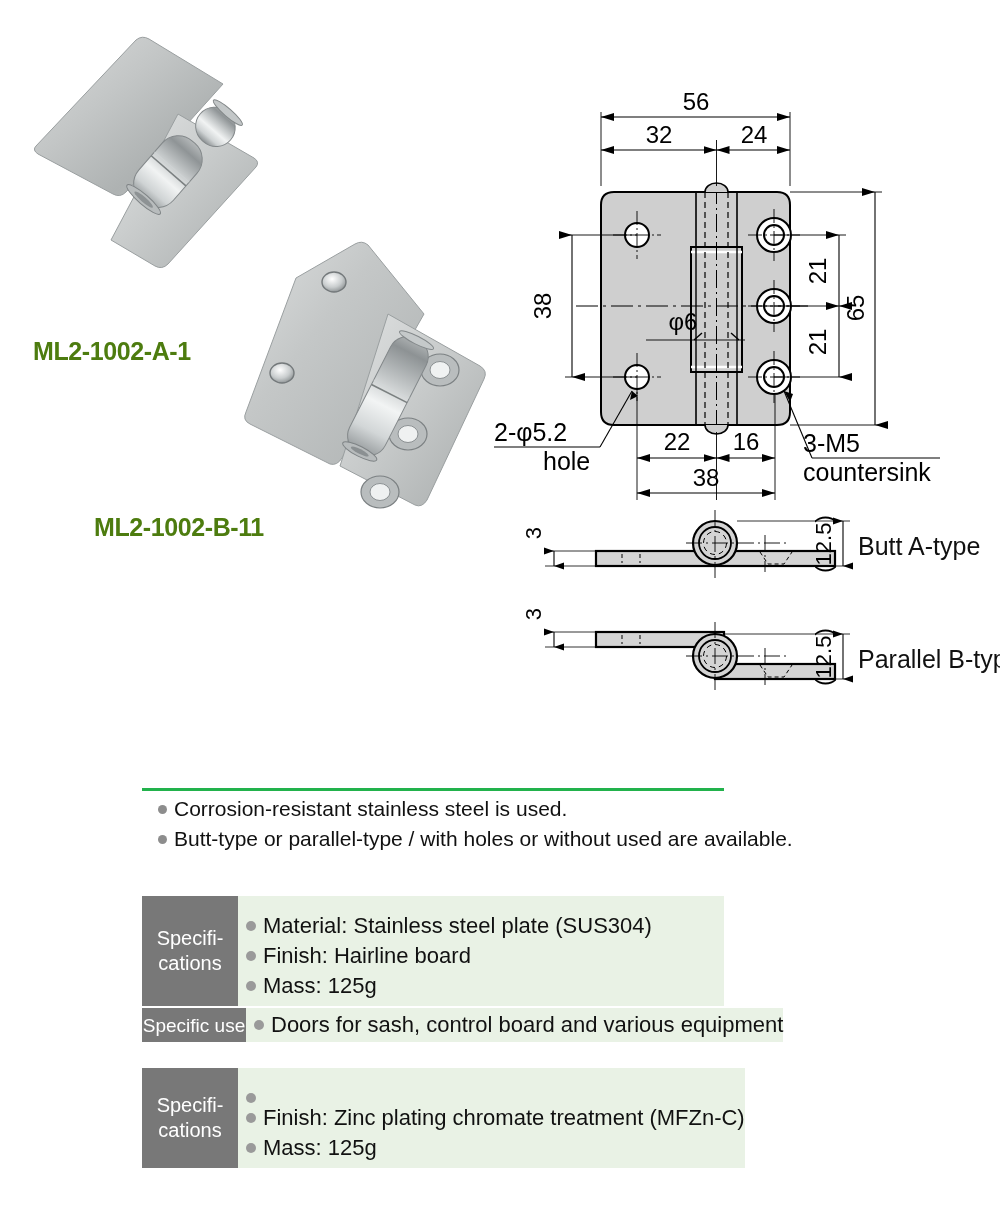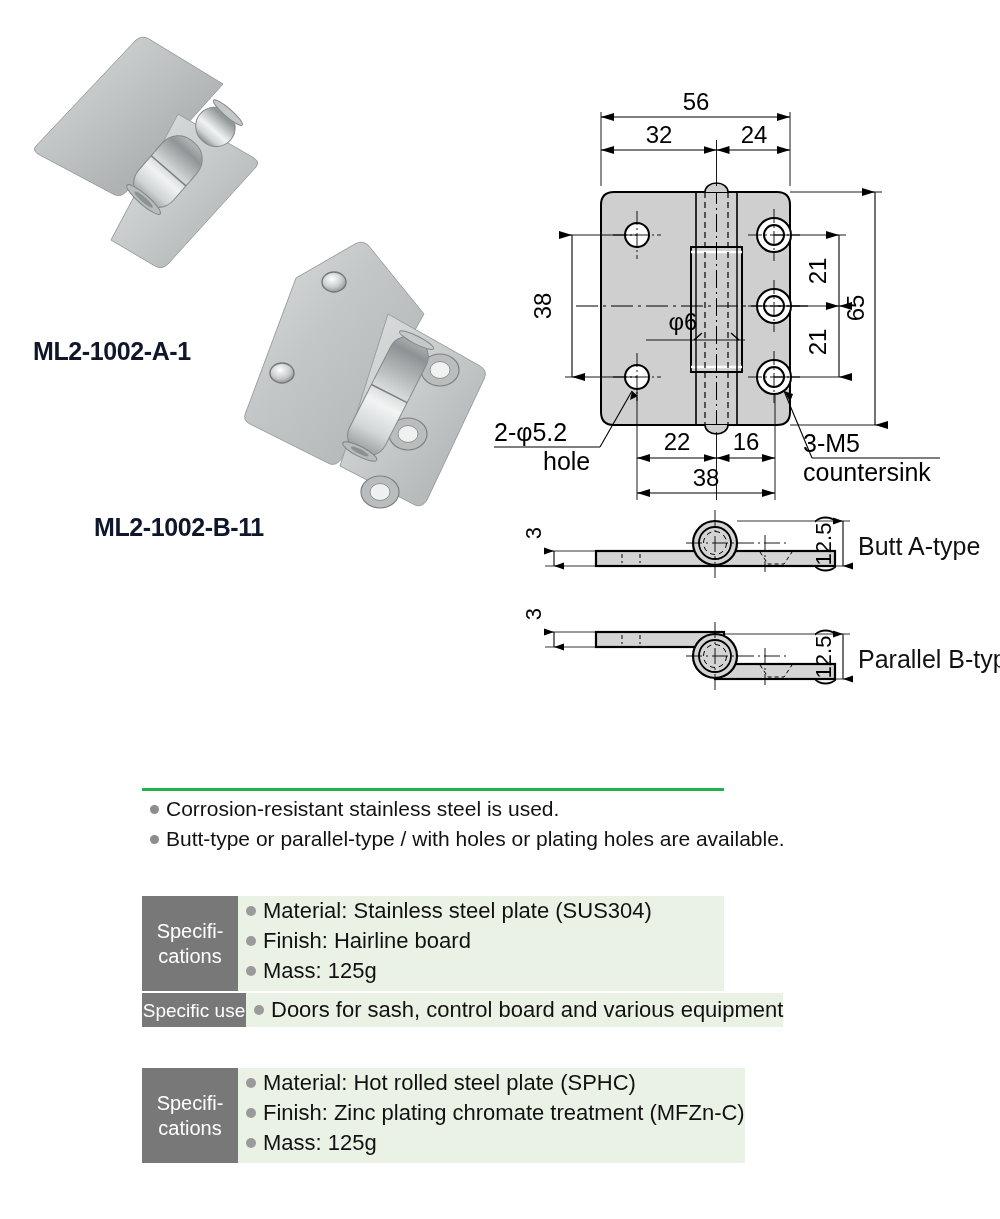--- a/index.html
+++ b/index.html
@@ -5,21 +5,21 @@
   html,body{margin:0;padding:0;}
   body{
     width:1000px;height:1219px;position:relative;background:#ffffff;
     font-family:"Liberation Sans", sans-serif;color:#111;overflow:hidden;
   }
   .abs{position:absolute;}
 
   
   .prod-label{
     font-family:"Liberation Sans", sans-serif;
-    font-weight:bold;font-size:25px;letter-spacing:-0.4px;color:#0f172a;white-space:nowrap;
+    font-weight:bold;font-size:25px;letter-spacing:-0.4px;color:#4d7c0f;white-space:nowrap;
   }
 
   
   .photo{position:absolute;}
   .photo svg{display:block;}
 
   
   .draw{position:absolute;left:0;top:0;}
   .dimtext{
     font-family:"Liberation Sans", sans-serif;
@@ -44,21 +44,21 @@
   .spec-row{display:flex;align-items:stretch;border-radius:11px;}
   .spec-head{
     background:#787878;color:#ffffff;
     display:flex;flex-direction:column;align-items:center;justify-content:center;
     font-size:20px;line-height:25px;flex:0 0 auto;text-align:center;
   }
   .spec-head span{display:block;}
   .spec-body{
     background:#e9f2e5;flex:1 1 auto;
     display:flex;flex-direction:column;justify-content:center;
-    padding:0 0 5px 0;
+    padding:15px 0 5px 0;
   }
   .spec-line{display:flex;align-items:flex-start;}
   .sdot{
     width:10px;height:10px;border-radius:50%;background:#9a9a9a;
     margin:10px 7px 0 8px;flex:0 0 auto;
   }
   .stext{font-size:22px;line-height:30px;color:#111;white-space:nowrap;}
 </style>
 </head>
 <body>
@@ -344,28 +344,28 @@
   <text class="dimtext dimtext-sm" x="0" y="0" text-anchor="middle" transform="translate(831,544) rotate(-90)">(12.5)</text>
   <text class="typetext" x="858" y="555" text-anchor="start">Butt A-type</text>
 
   <text class="dimtext dimtext-sm" x="0" y="0" text-anchor="middle" transform="translate(541,614) rotate(-90)">3</text>
   <text class="dimtext dimtext-sm" x="0" y="0" text-anchor="middle" transform="translate(831,657) rotate(-90)">(12.5)</text>
   <text class="typetext" x="858" y="668" text-anchor="start">Parallel B-type</text>
 </svg>
 
 <div class="rule-green" style="left:142px;top:788px;width:582px;"></div>
 
-<div class="bullets" style="left:150px;top:795px;">
+<div class="bullets" style="left:158px;top:795px;">
   <div class="bullet-row">
     <span class="bdot"></span>
     <span class="btext">Corrosion-resistant stainless steel is used.</span>
   </div>
   <div class="bullet-row">
     <span class="bdot"></span>
-    <span class="btext">Butt-type or parallel-type / with holes or plating holes are available.</span>
+    <span class="btext">Butt-type or parallel-type / with holes or without used are available.</span>
   </div>
 </div>
 
 <div class="spec-table" style="left:142px;top:896px;width:582px;">
   <div class="spec-row">
     <div class="spec-head" style="width:96px;">
       <span>Specifi-</span>
       <span>cations</span>
     </div>
     <div class="spec-body">
@@ -398,21 +398,20 @@
 
 <div class="spec-table" style="left:142px;top:1068px;width:582px;">
   <div class="spec-row">
     <div class="spec-head" style="width:96px;">
       <span>Specifi-</span>
       <span>cations</span>
     </div>
     <div class="spec-body">
       <div class="spec-line">
         <span class="sdot"></span>
-        <span class="stext">Material: Hot rolled steel plate (SPHC)</span>
       </div>
       <div class="spec-line">
         <span class="sdot"></span>
         <span class="stext">Finish: Zinc plating chromate treatment (MFZn-C)</span>
       </div>
       <div class="spec-line">
         <span class="sdot"></span>
         <span class="stext">Mass: 125g</span>
       </div>
     </div>

